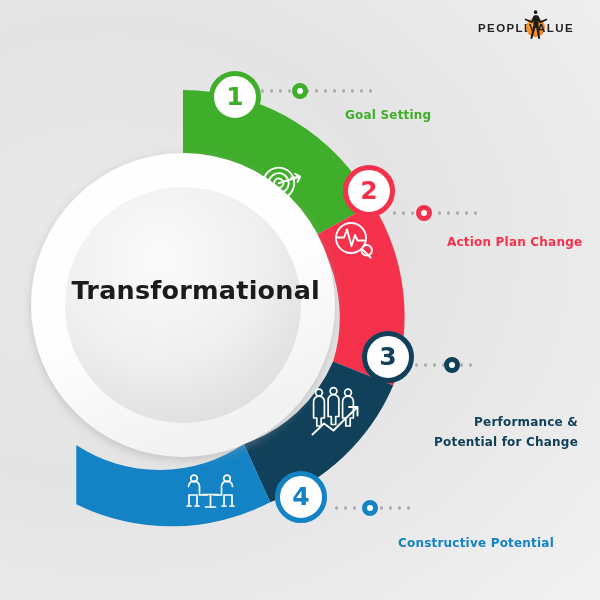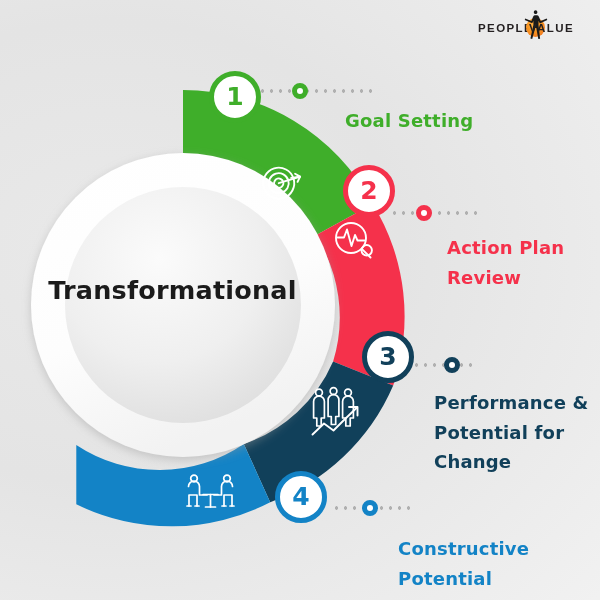--- a/index.html
+++ b/index.html
@@ -68,21 +68,21 @@
     width: 420px;
     height: 480px;
   }
 
   
   #center-text {
     position: absolute;
     left: 25px;
     top: 272px;
     width: 295px;
-    text-align: center;
+    text-align: right;
     color: #1b1b1b;
     font-family: "DejaVu Sans", sans-serif;
     font-weight: bold;
     font-size: 25.5px;
     line-height: 1.48;
     letter-spacing: 0.2px;
     pointer-events: none;
   }
 
   
@@ -106,21 +106,21 @@
     border-radius: 50%;
     background: #ffffff;
     box-sizing: border-box;
   }
 
   
   .step-label {
     position: absolute;
     font-family: "DejaVu Sans", sans-serif;
     font-weight: bold;
-    font-size: 18px;
+    font-size: 12px;
     line-height: 1.65;
     letter-spacing: 0.2px;
     white-space: pre-line;
   }
 
   
   .badge {
     position: absolute;
     width: 52px;
     height: 52px;
@@ -265,20 +265,20 @@
   <div class="badge" style="left:362px; top:331px; border:5px solid #11405a; color:#11405a;">
     <span>3</span>
   </div>
 
   <div class="badge" style="left:275px; top:471px; border:5px solid #1383c6; color:#1383c6;">
     <span>4</span>
   </div>
 
   <div class="step-label" style="left:345px; top:106px; color:#3fae2a;">Goal Setting</div>
 
-  <div class="step-label" style="left:447px; top:233px; color:#f5314b;">Action Plan Review</div>
-
-  <div class="step-label" style="left:434px; top:388px; color:#11405a;">Performance &amp;
+  <div class="step-label" style="left:447px; top:233px; color:#f5314b;">Action Plan Change</div>
+
+  <div class="step-label" style="left:434px; top:413px; color:#11405a;text-align:right;">Performance &amp;
 Potential for Change</div>
 
   <div class="step-label" style="left:398px; top:534px; color:#1383c6;">Constructive Potential</div>
 
 </div>
 
 </body></html>

